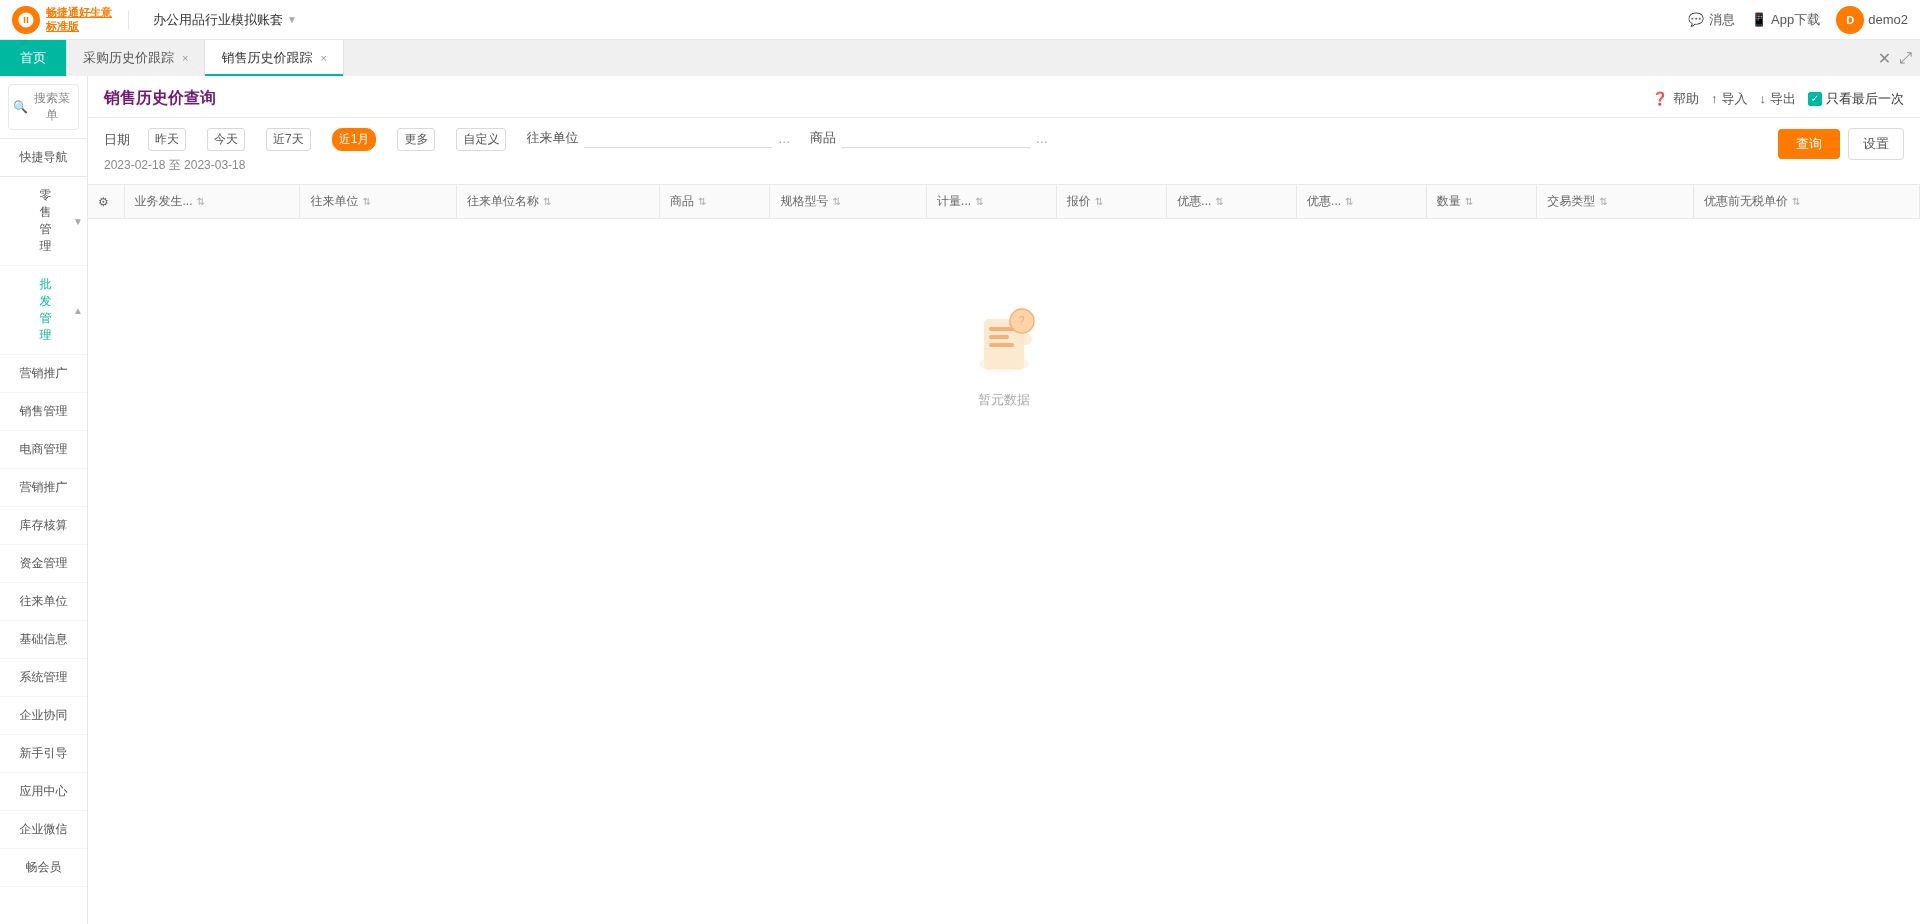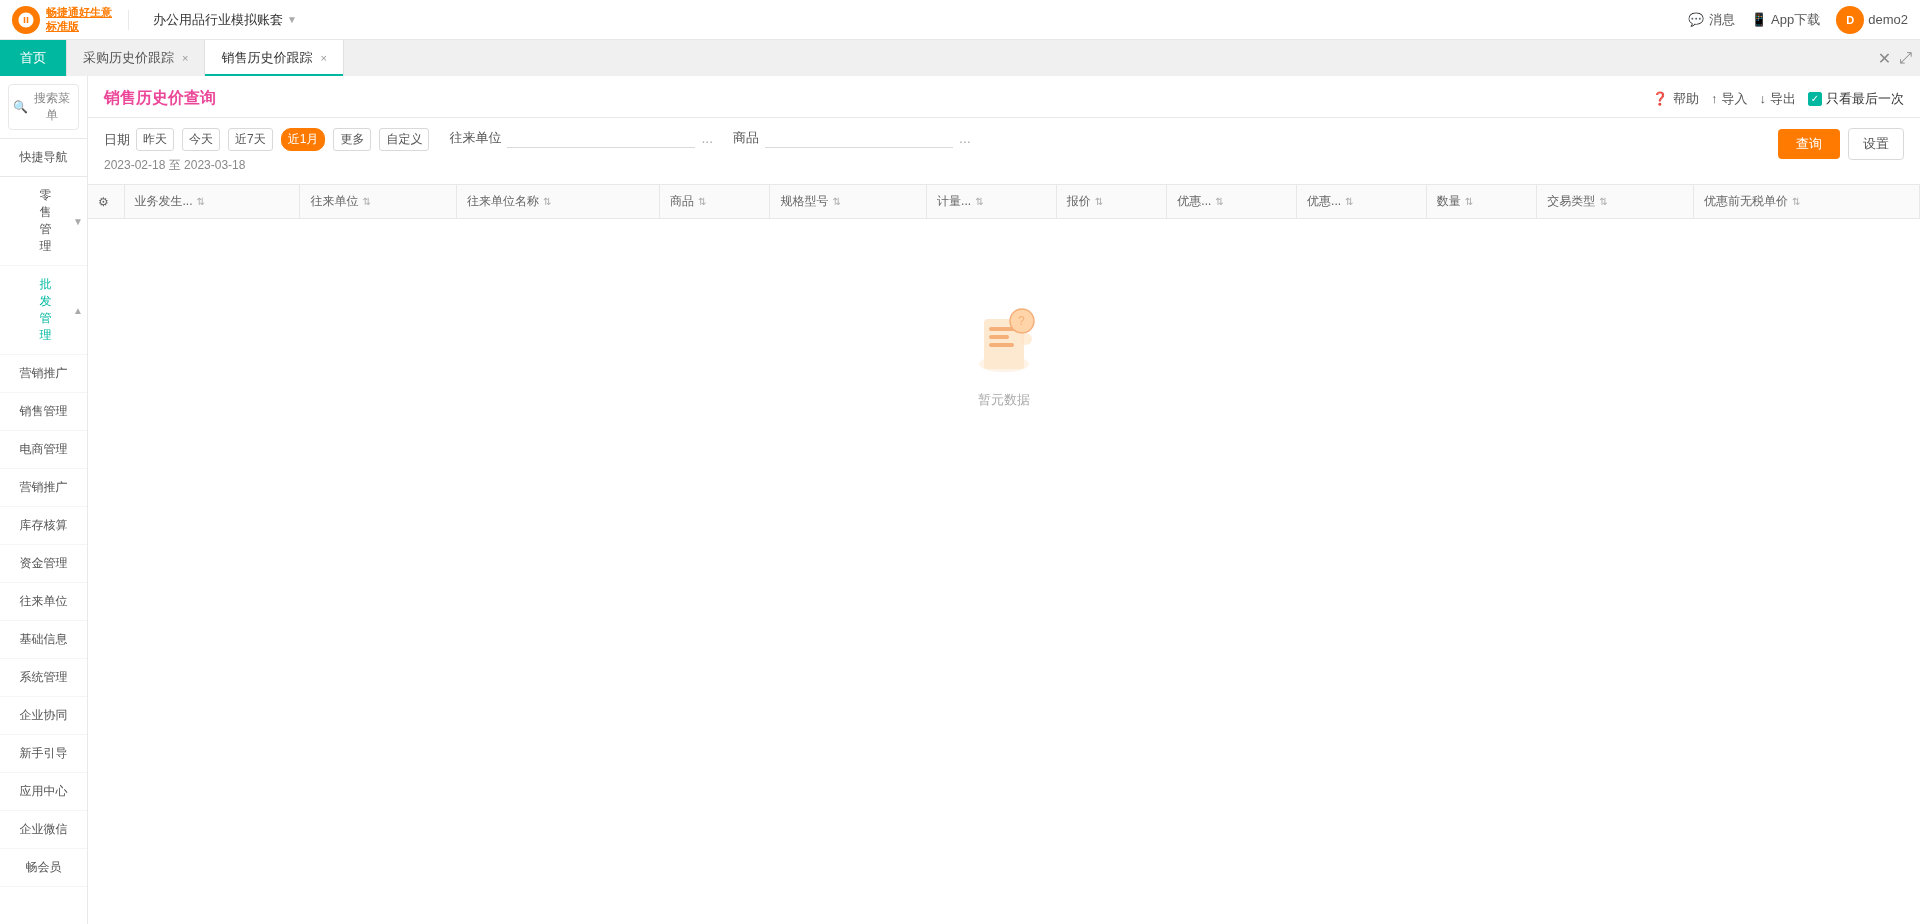--- a/index.html
+++ b/index.html
@@ -38,31 +38,31 @@
     .sidebar-quick { padding: 8px 0; border-bottom: 1px solid #e8e8e8; text-align: center; font-size: 12px; color: #555; cursor: pointer; padding: 10px 0; }
     .sidebar-item { padding: 10px 4px; text-align: center; cursor: pointer; font-size: 12px; color: #555; border-bottom: 1px solid #f5f5f5; }
     .sidebar-item.has-arrow { display: flex; align-items: center; justify-content: center; gap: 18px; padding-left: 36px; }
     .sidebar-item .arrow { font-size: 10px; color: #aaa; }
     .sidebar-item.active { color: #00b8a0; font-weight: 500; }
 
     
     .content { flex: 1; display: flex; flex-direction: column; overflow: hidden; background: #f5f5f5; }
     .page-container { flex: 1; display: flex; flex-direction: column; background: #fff; margin: 0; overflow: hidden; }
     .page-header { padding: 12px 16px 8px; border-bottom: 1px solid #e8e8e8; display: flex; align-items: center; justify-content: space-between; }
-    .page-title { font-size: 16px; font-weight: 600; color: #ec4899; }
+    .page-title { font-size: 16px; font-weight: 600; color: #701a75; }
     .page-header-actions { display: flex; align-items: center; gap: 12px; }
     .header-action-btn { display: flex; align-items: center; gap: 4px; cursor: pointer; color: #555; font-size: 13px; }
     .only-last-checkbox { display: flex; align-items: center; gap: 4px; cursor: pointer; font-size: 13px; }
     .checkbox-checked { width: 14px; height: 14px; border: 1px solid #00b8a0; border-radius: 2px; background: #00b8a0; display: flex; align-items: center; justify-content: center; color: #fff; font-size: 10px; }
 
     
     .filter-bar { padding: 10px 16px; border-bottom: 1px solid #e8e8e8; display: flex; align-items: flex-start; gap: 20px; flex-wrap: wrap; }
     .filter-group { display: flex; align-items: center; gap: 6px; }
     .filter-label { font-size: 13px; color: #555; white-space: nowrap; }
-    .date-buttons { display: flex; gap: 8px; align-items: center; }
+    .date-buttons { display: flex; gap: 21px; align-items: center; margin-left: 12px; }
     .date-btn { padding: 2px 6px; border: 1px solid #d9d9d9; border-radius: 3px; background: #fff; cursor: pointer; font-size: 12px; color: #555; }
     .date-btn.active { background: #ff7a00; color: #fff; border-color: #ff7a00; border-radius: 10px; }
     .date-range { font-size: 12px; color: #888; margin-top: 2px; }
     .filter-input { border: none; border-bottom: 1px solid #d9d9d9; padding: 2px 6px; font-size: 13px; min-width: 150px; outline: none; background: transparent; color: #333; }
     .filter-dots { color: #aaa; font-size: 14px; cursor: pointer; }
     .filter-col { display: flex; align-items: center; gap: 6px; }
     .filter-date-col { display: flex; flex-direction: column; gap: 4px; }
     
     .action-buttons { margin-left: auto; display: flex; gap: 8px; align-items: center; }
     .btn-query { background: #ff7a00; color: #fff; border: none; border-radius: 4px; padding: 6px 18px; cursor: pointer; font-size: 13px; }

